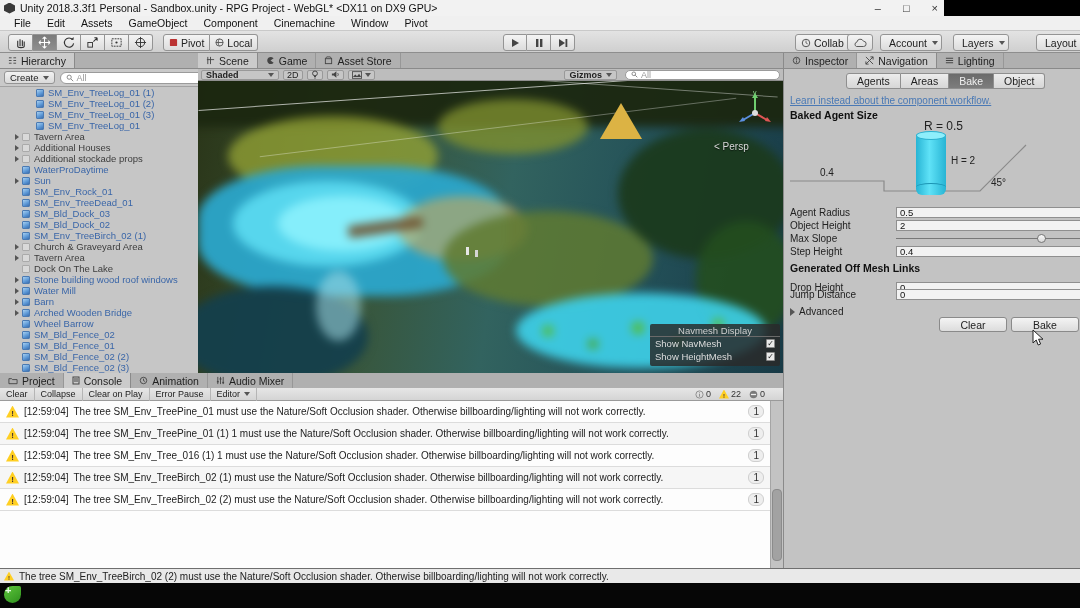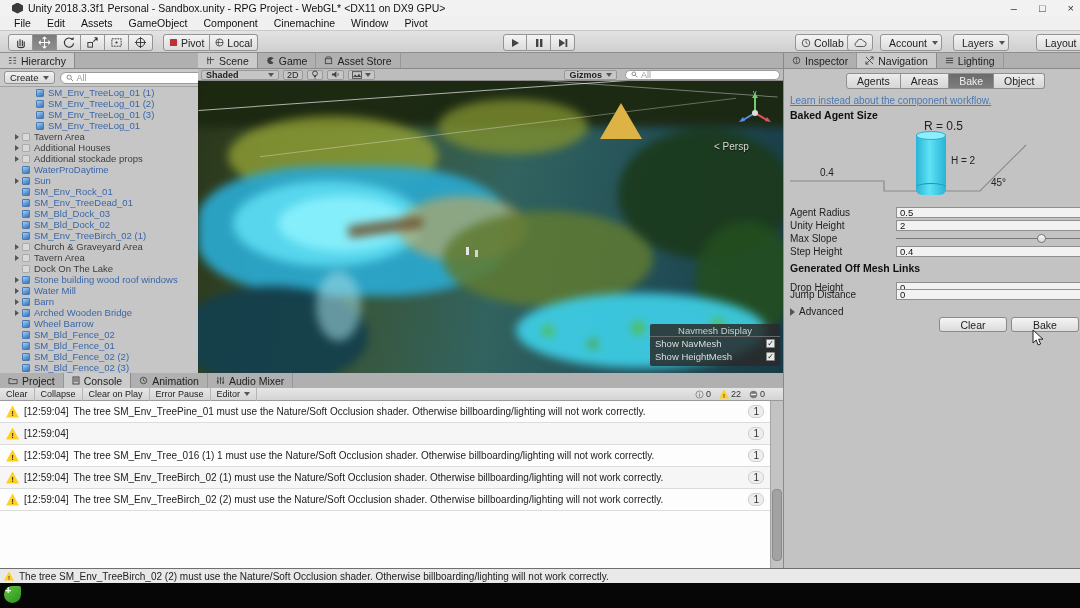--- a/index.html
+++ b/index.html
@@ -1,21 +1,21 @@
 <!DOCTYPE html>
 <html><head>
 <meta charset="utf-8">
 <style>
   * { margin:0; padding:0; box-sizing:border-box; }
   html,body { width:1080px; height:608px; }
   body { font-family:"Liberation Sans", sans-serif; font-size:11px; color:#222; background:#000; position:relative; overflow:hidden; -webkit-font-smoothing:antialiased; }
   .abs { position:absolute; }
 
   
-  #titlebar { left:0; top:0; width:1080px; height:16px; background:#f2f2f2; display:flex; align-items:center; padding-left:12px; font-size:10.5px; color:#111; }
+  #titlebar { left:0; top:0; width:944px; height:16px; background:#f2f2f2; display:flex; align-items:center; padding-left:4px; font-size:10.5px; color:#111; }
   #unity-logo { width:11px; height:11px; background:#3a3a3a; clip-path:polygon(50% 0,100% 28%,100% 76%,50% 100%,0 76%,0 28%); margin-right:5px; }
   #win-controls { position:absolute; right:6px; top:0; height:16px; display:flex; gap:22px; align-items:center; font-size:11px; color:#333; }
   #menubar { left:0; top:16px; width:1080px; height:15px; background:#f0f0f0; border-bottom:1px solid #c9c9c9; display:flex; align-items:center; padding-left:6px; gap:0; }
   .menu-item { padding:0 8px; font-size:10.5px; color:#111; }
   #toolbar { left:0; top:31px; width:1080px; height:22px; background:linear-gradient(#e3e3e3,#cfcfcf); border-bottom:1px solid #8e8e8e; }
   .tgroup { position:absolute; top:3px; display:flex; }
   .tbtn { height:17px; background:linear-gradient(#f4f4f4,#dcdcdc); border:1px solid #949494; border-left:none; display:flex; align-items:center; justify-content:center; padding:0 5px; }
   .tbtn:first-child { border-left:1px solid #949494; border-radius:3px 0 0 3px; }
   .tbtn:last-child { border-radius:0 3px 3px 0; }
   .tbtn.only { border-radius:3px; border-left:1px solid #949494; }
@@ -603,21 +603,21 @@
     <span style="position:absolute;left:167px;top:38px;font-size:10px;color:#222;">H = 2</span>
     <span style="position:absolute;left:36px;top:50px;font-size:10px;color:#222;">0.4</span>
     <span style="position:absolute;left:207px;top:60px;font-size:10px;color:#222;">45°</span>
   </div>
 
   <div class="irow" style="top:153px;">
     <span class="ilabel">Agent Radius</span>
     <span class="ifield">0.5</span>
   </div>
   <div class="irow" style="top:166px;">
-    <span class="ilabel">Unity Height</span>
+    <span class="ilabel">Object Height</span>
     <span class="ifield">2</span>
   </div>
   <div class="irow" style="top:179px;">
     <span class="ilabel">Max Slope</span>
     <span class="slider-track">
         <span class="slider-thumb" style="left:72%;"></span>
       </span>
     <span class="slider-val">45</span>
   </div>
   <div class="irow" style="top:192px;">
@@ -718,20 +718,21 @@
         </span>
     <span class="c-text">[12:59:04]</span>
     <span class="c-text">The tree SM_Env_TreePine_01 must use the Nature/Soft Occlusion shader. Otherwise billboarding/lighting will not work correctly.</span>
     <span class="c-count">1</span>
   </div>
       <div class="c-row">
     <span class="warn-tri">
           <i>!</i>
         </span>
     <span class="c-text">[12:59:04]</span>
+    <span class="c-text">The tree SM_Env_TreePine_01 (1) 1 must use the Nature/Soft Occlusion shader. Otherwise billboarding/lighting will not work correctly.</span>
     <span class="c-count">1</span>
   </div>
       <div class="c-row">
     <span class="warn-tri">
           <i>!</i>
         </span>
     <span class="c-text">[12:59:04]</span>
     <span class="c-text">The tree SM_Env_Tree_016 (1) 1 must use the Nature/Soft Occlusion shader. Otherwise billboarding/lighting will not work correctly.</span>
     <span class="c-count">1</span>
   </div>

